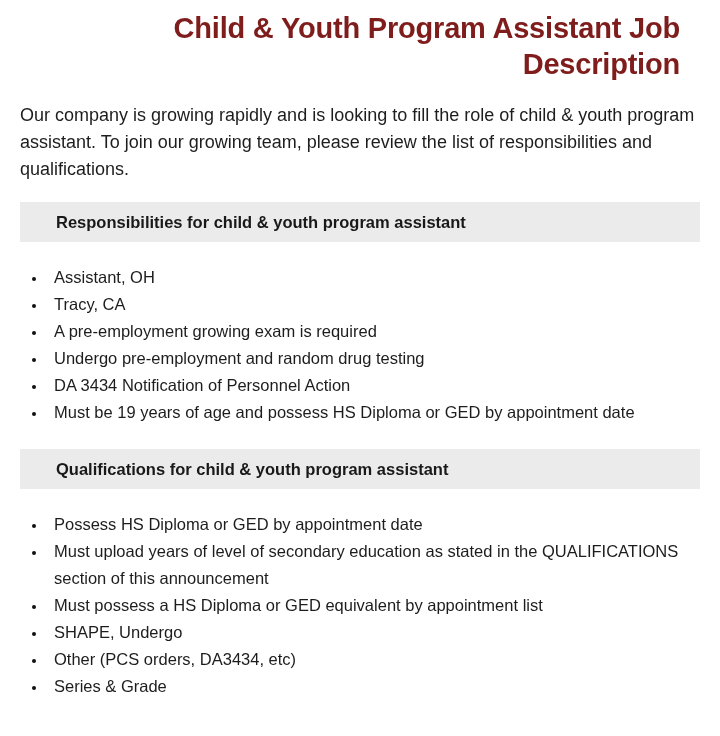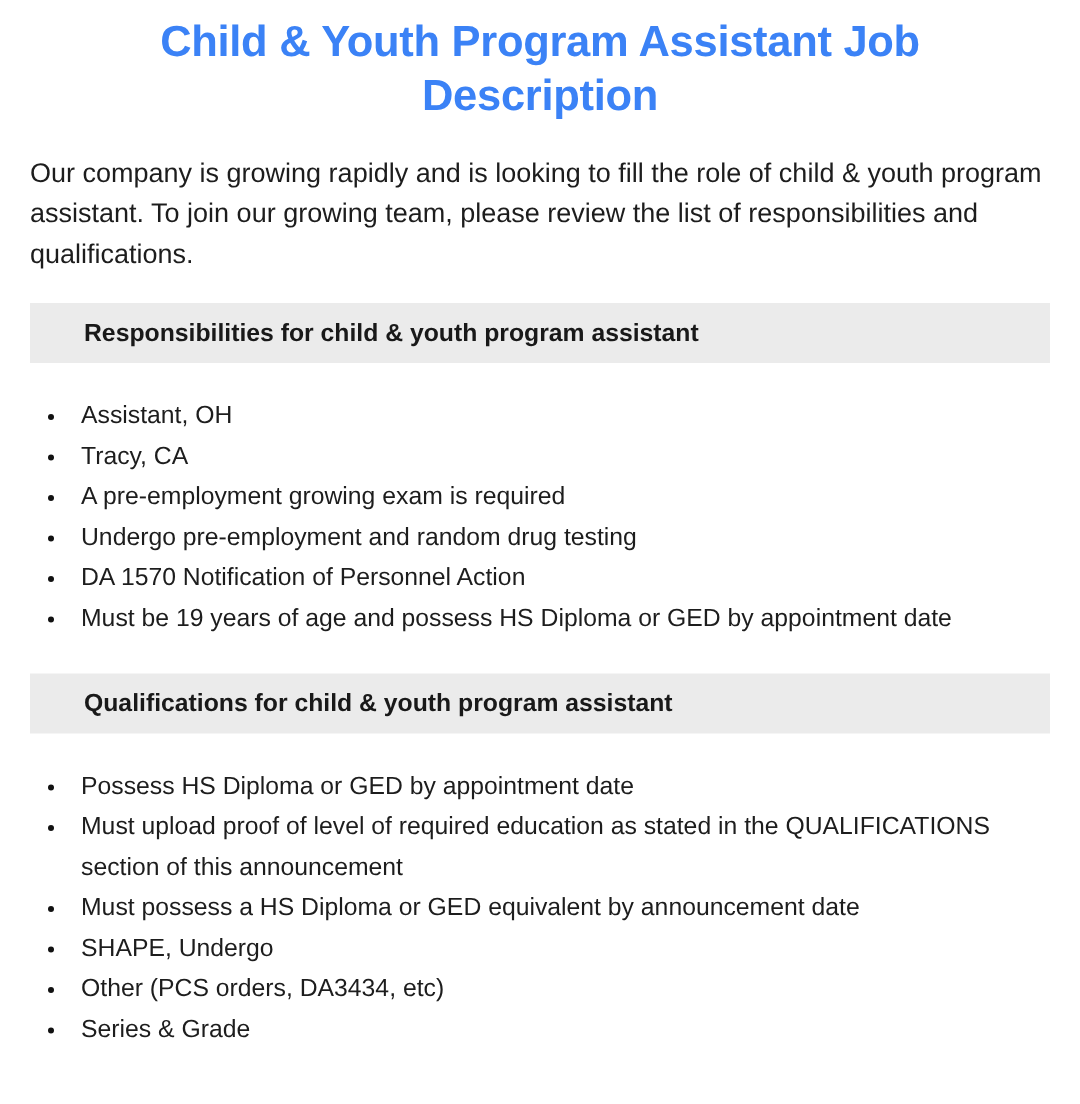--- a/index.html
+++ b/index.html
@@ -16,24 +16,24 @@
     overflow:hidden;
   }
   .page{
     width:720px;
     padding-top:6px;
   }
   .page-title{
     font-size:29px;
     font-weight:800;
     line-height:36px;
-    text-align:center;
+    text-align:right;
     margin:4px 40px 0;
     letter-spacing:-0.2px;
-    color:#3b82f6;
+    color:#7f1d1d;
   }
   .intro{
     margin:20px 20px 0;
     font-size:18px;
     line-height:27px;
     color:var(--text-color);
   }
   .section-header{
     margin:19px 20px 0;
     background:var(--section-bg);
@@ -71,28 +71,28 @@
 
   <p class="intro">Our company is growing rapidly and is looking to fill the role of child &amp; youth program assistant. To join our growing team, please review the list of responsibilities and qualifications.</p>
 
   <div class="section-header">Responsibilities for child &amp; youth program assistant</div>
 
   <ul class="bullet-list">
     <li>Assistant, OH</li>
     <li>Tracy, CA</li>
     <li>A pre-employment growing exam is required</li>
     <li>Undergo pre-employment and random drug testing</li>
-    <li>DA 1570 Notification of Personnel Action</li>
+    <li>DA 3434 Notification of Personnel Action</li>
     <li>Must be 19 years of age and possess HS Diploma or GED by appointment date</li>
   </ul>
 
   <div class="section-header second">Qualifications for child &amp; youth program assistant</div>
 
   <ul class="bullet-list">
     <li>Possess HS Diploma or GED by appointment date</li>
-    <li>Must upload proof of level of required education as stated in the QUALIFICATIONS section of this announcement</li>
-    <li>Must possess a HS Diploma or GED equivalent by announcement date</li>
+    <li>Must upload years of level of secondary education as stated in the QUALIFICATIONS section of this announcement</li>
+    <li>Must possess a HS Diploma or GED equivalent by appointment list</li>
     <li>SHAPE, Undergo</li>
     <li>Other (PCS orders, DA3434, etc)</li>
     <li>Series &amp; Grade</li>
   </ul>
 
 </div>
 
 </body></html>

